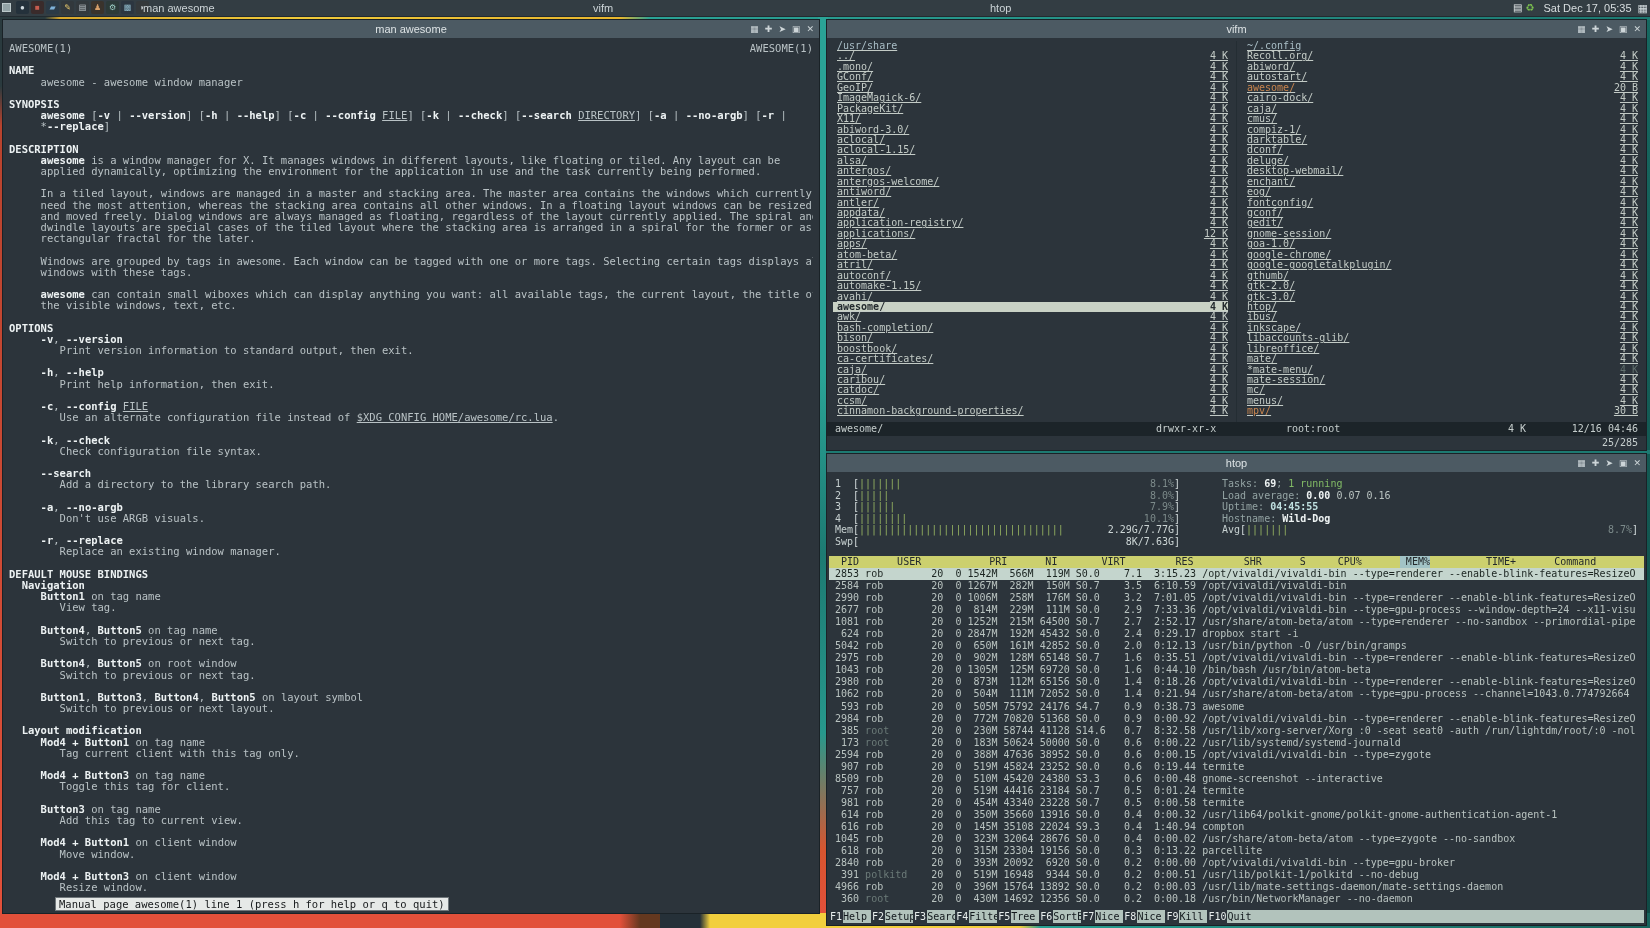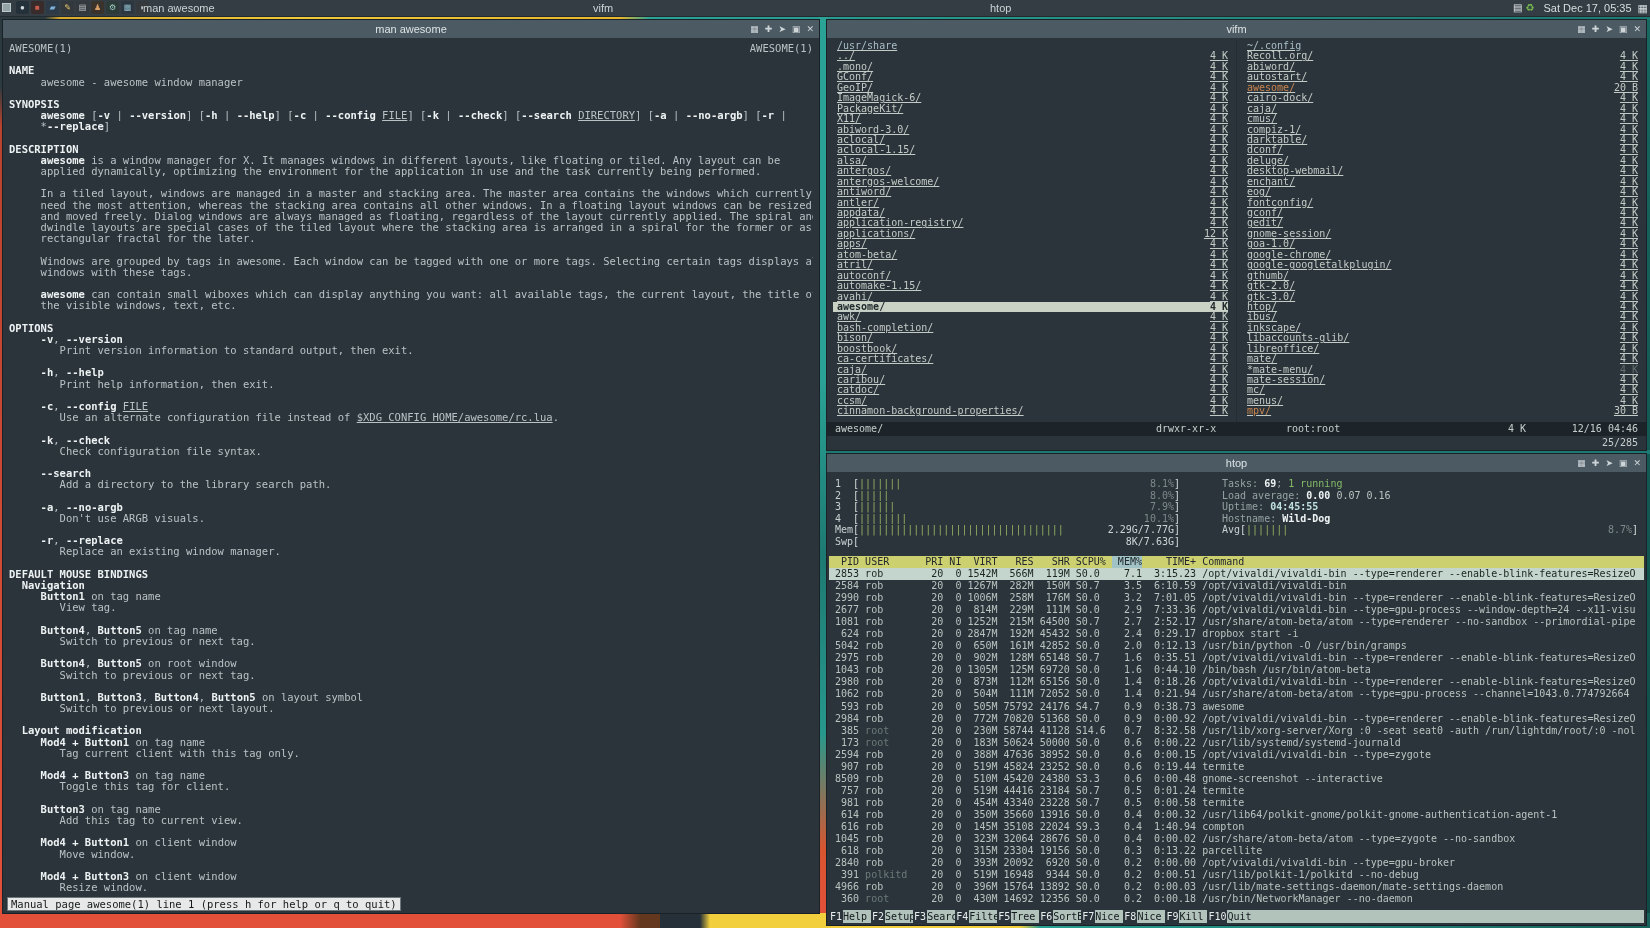--- a/index.html
+++ b/index.html
@@ -44,21 +44,21 @@
   .htop-window{left:826px;top:453px;width:821px;height:473px;}
 
   
   .man-content{position:absolute;top:18px;left:0;right:0;bottom:0;padding:5px 6px;overflow:hidden;
     font:10.5px/11.2px "DejaVu Sans Mono",monospace;color:var(--term-fg,#b9c2c5);}
   .man-line{height:11.2px;white-space:pre;overflow:hidden;}
   .man-header{display:flex;justify-content:space-between;}
   .seg-b{font-weight:bold;color:var(--bold-fg,#edf2f3);}
   .seg-u{text-decoration:underline;}
   .man-status{position:absolute;left:4px;bottom:3px;font:10.5px "DejaVu Sans Mono",monospace;}
-  .man-status span{background:var(--inv-bg,#e6e9e7);color:#16191b;border:1px solid #70777b;padding:0 3px;}
+  .man-status span{background:var(--inv-bg,#e6e9e7);color:#16191b;border:1px solid #70777b;padding:0 3px;margin-left:48px;}
 
   
   .vifm-content{position:absolute;top:18px;left:0;right:0;bottom:0;display:flex;flex-direction:column;
     font:10px/10.45px "DejaVu Sans Mono",monospace;color:#c3cbc6;overflow:hidden;}
   .vf-panes{flex:1;display:flex;overflow:hidden;padding-top:3px;}
   .vf-pane{flex:1;display:flex;flex-direction:column;padding:0 8px 0 6px;overflow:hidden;text-decoration:underline;}
   .vf-pane.right-pane{border-left:1px solid #242d33;}
   .vf-path{color:#a9bec6;height:10.45px;padding-left:4px;white-space:pre;}
   .vf-row{display:flex;height:10.45px;padding-left:4px;}
   .vf-name{white-space:pre;overflow:hidden;flex:1;}
@@ -82,21 +82,21 @@
   .m-spacer{flex:1;}
   .m-pct{color:#7c8a8a;}
   .m-val{color:#ccd5d5;}
   .m-line{white-space:pre;height:11.5px;display:flex;}
   .m-key{color:#93a3a3;}
   .hl-white{color:#eef3f3;font-weight:bold;}
   .hl-green{color:#82bb66;}
   .hl-cyan{color:#bfe0e0;font-weight:bold;}
 
   .ht-table{padding:0 2px;}
-  .ht-header{display:flex;background:var(--hdr-bg,#ccd06e);color:#23292c;margin-top:9px;white-space:pre;height:12px;line-height:12px;}
+  .ht-header{display:flex;background:var(--hdr-bg,#ccd06e);color:#23292c;margin-top:9px;white-space:pre;height:12px;line-height:12px;gap:32px;}
   .ht-header .sortcol{background:var(--sort-bg,#a2c3c6);}
   .ht-row{display:flex;white-space:pre;height:12.05px;line-height:12.05px;}
   .ht-row.cursor{background:#c4d5cd;color:#1b2420;}
   .c-pid{width:5ch;text-align:right;}
   .c-user{width:9ch;padding-left:1ch;text-align:left;overflow:hidden;}
   .c-user.dim{color:#6b7a78;}
   .c-pri{width:4ch;text-align:right;}
   .c-ni{width:3ch;text-align:right;}
   .c-virt{width:6ch;text-align:right;}
   .c-res{width:6ch;text-align:right;}

